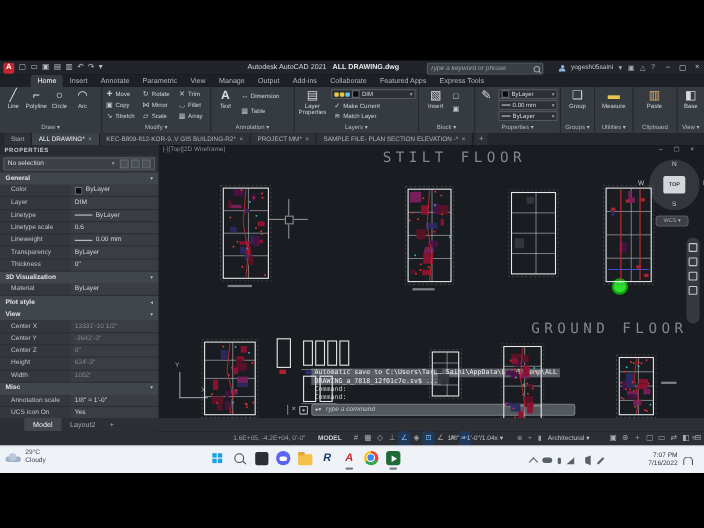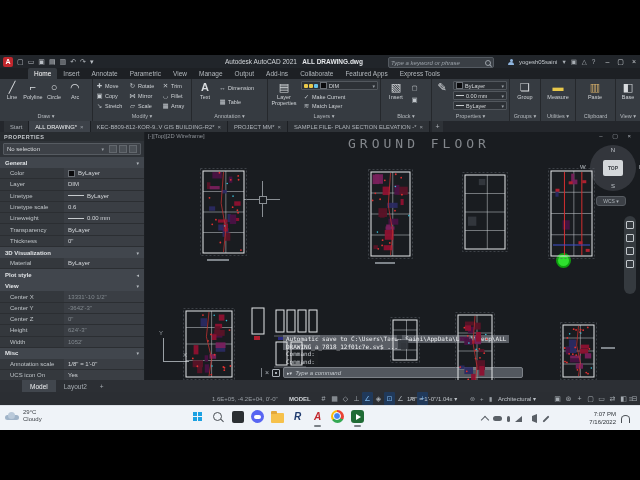--- a/index.html
+++ b/index.html
@@ -568,21 +568,22 @@
             <span class="pval">
               <span>2D Wireframe</span>
             </span>
           </div>
         </div>
     </div>
 
     <div class="canvas" id="canvas">
       <div class="vplabel">[-][Top][2D Wireframe]</div>
       <div class="dwinctl">– ▢ ×</div>
-      <div class="cadtitle" style="left:203px;top:4px;">GROUND FLOOR</div>
+      <div class="cadtitle" style="left:203px;top:4px;">STILT FLOOR</div>
+      <div class="cadtitle" style="left:338px;top:160px;">GROUND FLOOR</div>
 
       <div class="crosshair" style="left:117px;top:67px;">
         <span class="h"></span>
           <span class="v"></span>
           <span class="box"></span>
       </div>
 
       <div class="viewcube">
         <span class="vc-n">N</span>
         <span class="vc-s">S</span>

